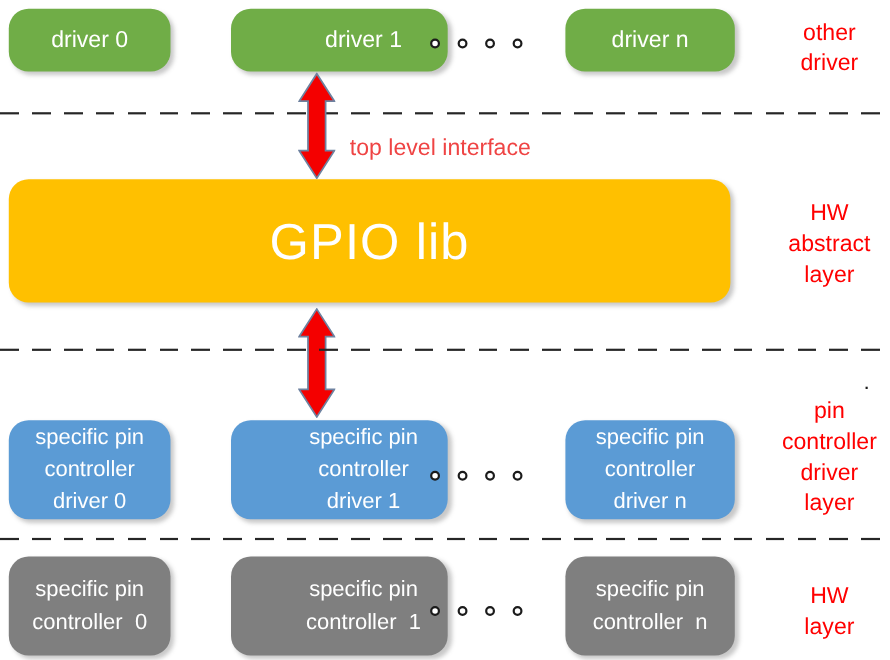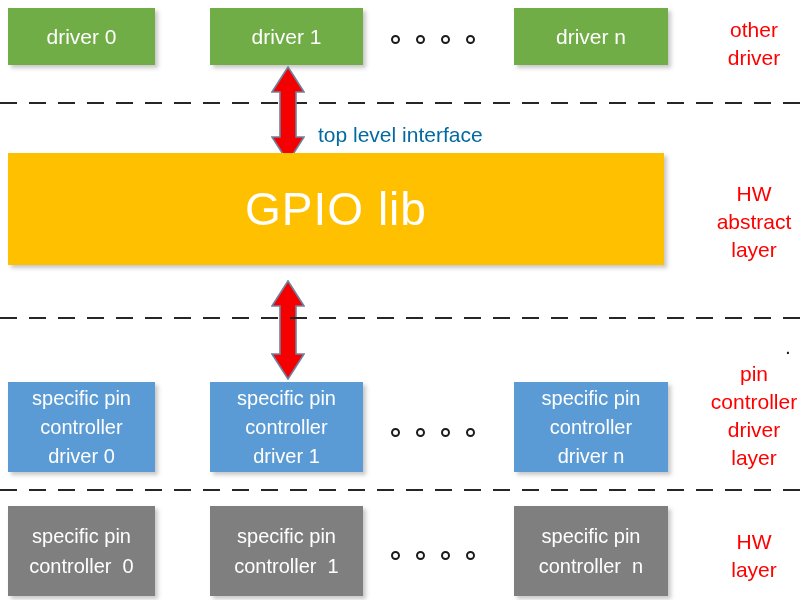--- a/index.html
+++ b/index.html
@@ -32,31 +32,32 @@
   
   .box {
     position: absolute;
     display: flex;
     align-items: center;
     justify-content: center;
     text-align: center;
     color: #ffffff;
     box-shadow: 3px 3px 4px rgba(110,110,110,0.38);
     white-space: pre-wrap;
+    border-radius: 18px;
   }
   .col0 { left: 8px;   width: 147px; }
-  .col1 { left: 210px; width: 153px; }
+  .col1 { left: 210px; width: 153px; padding-left: 44px; }
   .coln { left: 514px; width: 154px; }
 
   .row-top { top: 8px; height: 57px; font-size: 21px; }
   .green { background: #70AD47; }
 
   .gpio-box {
     left: 8px;
-    top: 153px;
+    top: 163px;
     width: 656px;
     height: 112px;
     background: #FFC000;
     font-size: 46px;
     font-weight: 400;
     letter-spacing: 1px;
   }
 
   .row-pin { top: 382px; height: 90px; font-size: 20px; line-height: 29px; }
   .blue { background: #5B9BD5; }
@@ -80,21 +81,21 @@
     width: 5px;
     height: 5px;
     border: 2px solid #1b1b1b;
     border-radius: 50%;
     background: #ffffff;
   }
 
   
   .red-note {
     position: absolute;
-    color: #0369a1;
+    color: #ef4444;
     font-size: 21px;
     white-space: pre-wrap;
   }
   .iface-top    { left: 318px; top: 123px; }
   .iface-bottom { left: 315px; top: 337px; }
 
   .side-label {
     position: absolute;
     left: 688px;
     width: 132px;

